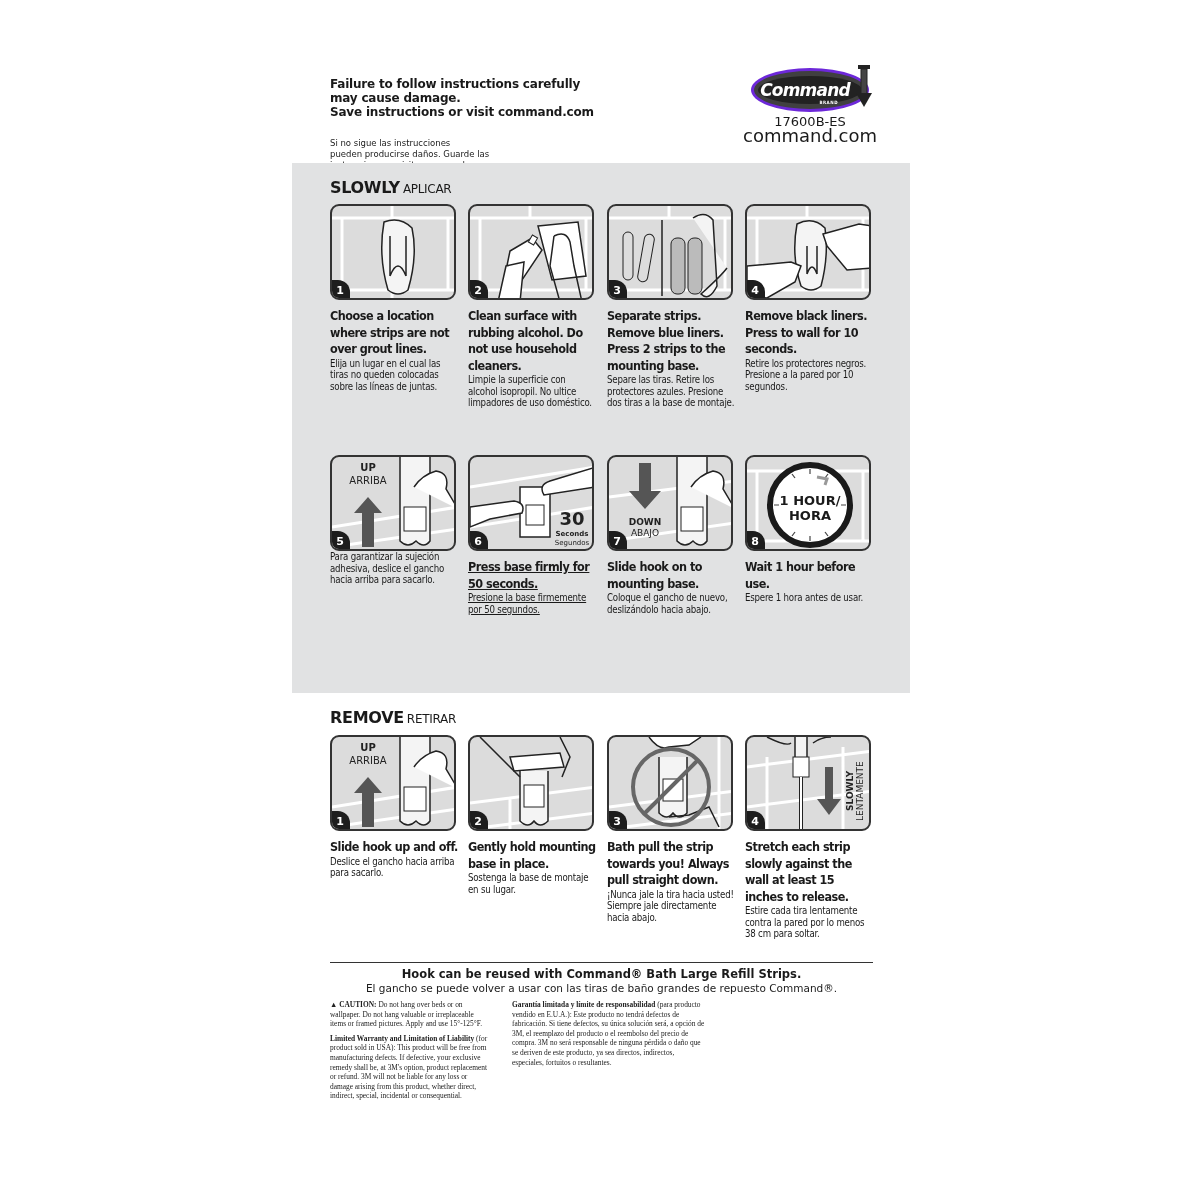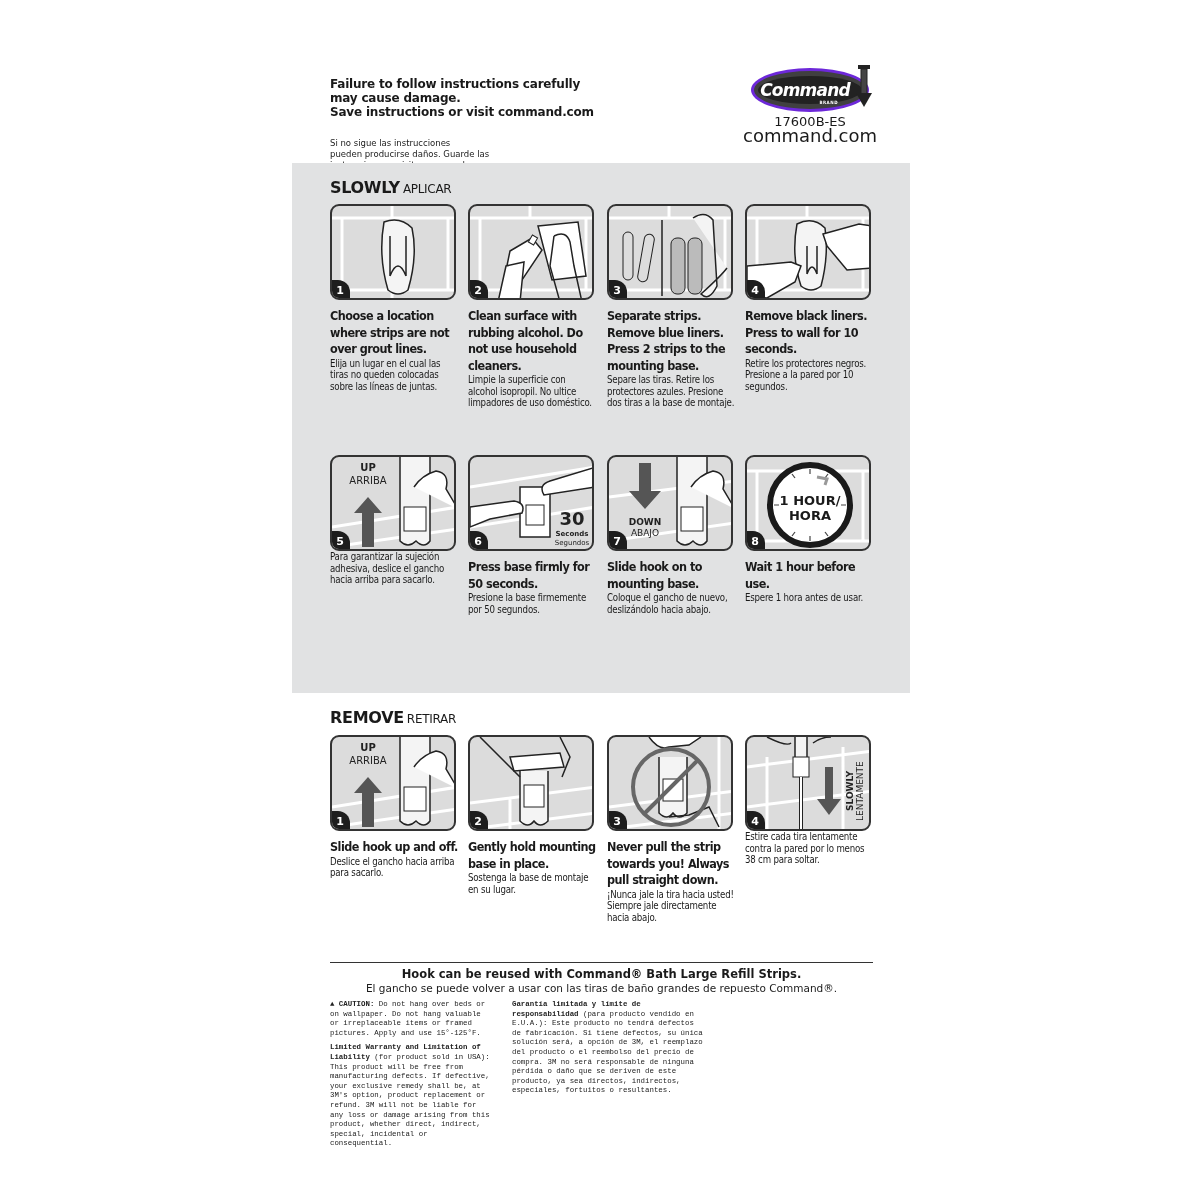--- a/index.html
+++ b/index.html
@@ -20,21 +20,21 @@
   .section-title .es { font-weight:normal; font-size:12px; margin-left:3px; }
   .step { position:absolute; width:128px; }
   .illus { width:126px; height:96px; border:2px solid #333; border-radius:9px; background:#dcdcdc; position:relative; overflow:hidden; box-sizing:border-box; }
   .illus svg { position:absolute; left:0; top:0; }
   .num { position:absolute; left:-2px; bottom:-2px; width:20px; height:20px; background:#1d1d1d; color:#fff; font-weight:bold; font-size:11px; border-top-right-radius:12px; display:flex; align-items:center; justify-content:center; font-family:"DejaVu Sans", sans-serif; }
   .step-en { margin-top:8px; font-weight:bold; font-size:12.5px; line-height:16.5px; letter-spacing:-0.5px; }
   .step-es { font-size:9.6px; line-height:11.5px; letter-spacing:-0.2px; }
   .rule { left:330px; top:962px; width:543px; height:1px; background:#333; }
   .refill-en { left:330px; top:967px; width:543px; text-align:center; font-weight:bold; font-size:11.5px; font-family:"DejaVu Sans", sans-serif; }
   .refill-es { left:330px; top:982px; width:543px; text-align:center; font-size:10.5px; font-family:"DejaVu Sans", sans-serif; }
-  .fine { font-size:7.4px; line-height:9.6px; font-family:Liberation Mono, monospace; color:#222; }
+  .fine { font-size:7.4px; line-height:9.6px; font-family:Liberation Serif, serif; color:#222; }
   .fine b { font-weight:bold; }
   .fine p { margin:0 0 5px 0; }
 </style>
 </head>
 <body>
 
 <div class="abs warn-en">
   <div>Failure to follow instructions carefully</div>
   <div>may cause damage.</div>
   <div>Save instructions or visit command.com</div>
@@ -136,21 +136,21 @@
       <text x="36" y="27" text-anchor="middle" font-size="10" fill="#222" font-family="DejaVu Sans, sans-serif">ARRIBA</text>
       <path d="M68 0 L68 84 Q76 92 84 84 Q92 92 98 84 L98 0" fill="#f4f4f4" stroke="#222" stroke-width="1.5"></path>
       <rect x="72" y="50" width="22" height="24" fill="#fff" stroke="#222"></rect>
       <path d="M82 30 Q90 18 104 14 Q118 16 114 32 L126 52" fill="#fff" stroke="#222" stroke-width="1.5"></path>
     </svg>
     <div class="num">5</div>
   </div>
   <div class="step-es">Para garantizar la sujeción adhesiva, deslice el gancho hacia arriba para sacarlo.</div>
 </div>
 
-<div class="step" style="left:468px; top:455px;">
+<div class="step" style="left:468px; top:455px;text-decoration:underline;">
   <div class="illus">
     <svg width="126" height="96">
       <path d="M0 30 L126 10 M0 70 L126 50" stroke="#fff" stroke-width="3"></path>
       <rect x="50" y="30" width="30" height="50" fill="#fff" stroke="#222" stroke-width="1.5"></rect>
       <rect x="56" y="48" width="18" height="20" fill="#fff" stroke="#222"></rect>
       <path d="M0 50 L44 44 Q56 46 52 56 L20 62 L0 70 Z" fill="#fff" stroke="#222" stroke-width="1.5"></path>
       <path d="M126 10 L80 24 Q68 28 74 38 L126 30 Z" fill="#fff" stroke="#222" stroke-width="1.5"></path>
       <text x="102" y="68" text-anchor="middle" font-size="18" font-weight="bold" fill="#222" font-family="DejaVu Sans, sans-serif">30</text>
       <text x="102" y="79" text-anchor="middle" font-size="7" font-weight="bold" fill="#222" font-family="DejaVu Sans, sans-serif">Seconds</text>
       <text x="102" y="88" text-anchor="middle" font-size="7" fill="#222" font-family="DejaVu Sans, sans-serif">Segundos</text>
@@ -245,39 +245,40 @@
       <path d="M0 70 L126 54 M0 92 L126 76 M110 0 V96" stroke="#fff" stroke-width="3"></path>
       <path d="M50 20 L50 76 Q58 84 64 76 Q70 84 78 76 L78 20" fill="#f4f4f4" stroke="#222" stroke-width="1.5"></path>
       <rect x="54" y="42" width="20" height="22" fill="#fff" stroke="#222"></rect>
       <path d="M40 0 Q50 14 60 10 L80 8 L92 0" fill="#fff" stroke="#222" stroke-width="1.5"></path>
       <path d="M60 80 L80 78 L100 70 L110 90" fill="none" stroke="#222" stroke-width="1.5"></path>
       <circle cx="62" cy="50" r="38" fill="none" stroke="#666" stroke-width="4"></circle>
       <line x1="35" y1="77" x2="89" y2="23" stroke="#666" stroke-width="4"></line>
     </svg>
     <div class="num">3</div>
   </div>
-  <div class="step-en">Never pull the strip towards you! Always pull straight down.</div>
+  <div class="step-en">Bath pull the strip towards you! Always pull straight down.</div>
   <div class="step-es">¡Nunca jale la tira hacia usted! Siempre jale directamente hacia abajo.</div>
 </div>
 
 <div class="step" style="left:745px; top:735px;">
   <div class="illus">
     <svg width="126" height="96">
       <path d="M0 30 L126 14 M0 70 L126 54 M20 20 V96 M96 10 V96" stroke="#fff" stroke-width="3"></path>
       <path d="M48 0 L48 36 L60 36 L60 0" fill="#f4f4f4" stroke="#222" stroke-width="1.5"></path>
       <rect x="46" y="20" width="16" height="20" fill="#fff" stroke="#222"></rect>
       <line x1="54" y1="40" x2="54" y2="96" stroke="#222" stroke-width="4"></line>
       <line x1="54" y1="40" x2="54" y2="96" stroke="#fff" stroke-width="2"></line>
       <path d="M20 0 Q40 10 44 6 M66 6 Q74 0 84 0" fill="none" stroke="#222" stroke-width="1.5"></path>
       <polygon points="78,30 86,30 86,62 94,62 82,78 70,62 78,62" fill="#555"></polygon>
       <text x="0" y="0" transform="translate(106 74) rotate(-90)" font-size="9" font-weight="bold" fill="#222" font-family="DejaVu Sans, sans-serif">SLOWLY</text>
       <text x="0" y="0" transform="translate(116 84) rotate(-90)" font-size="9" fill="#222" font-family="DejaVu Sans, sans-serif">LENTAMENTE</text>
     </svg>
     <div class="num">4</div>
   </div>
+  <div class="step-en">Stretch each strip slowly against the wall at least 15 inches to release.</div>
   <div class="step-es">Estire cada tira lentamente contra la pared por lo menos 38 cm para soltar.</div>
 </div>
 
 <div class="abs rule"></div>
 <div class="abs refill-en">Hook can be reused with Command® Bath Large Refill Strips.</div>
 <div class="abs refill-es">El gancho se puede volver a usar con las tiras de baño grandes de repuesto Command®.</div>
 
 <div class="abs fine" style="left:330px; top:1000px; width:160px;">
   <p><b>▲ CAUTION:</b> <span>Do not hang over beds or on wallpaper. Do not hang valuable or irreplaceable items or framed pictures. Apply and use 15°-125°F.</span></p>
   <p><b>Limited Warranty and Limitation of Liability</b> <span>(for product sold in USA): This product will be free from manufacturing defects. If defective, your exclusive remedy shall be, at 3M's option, product replacement or refund. 3M will not be liable for any loss or damage arising from this product, whether direct, indirect, special, incidental or consequential.</span></p>

